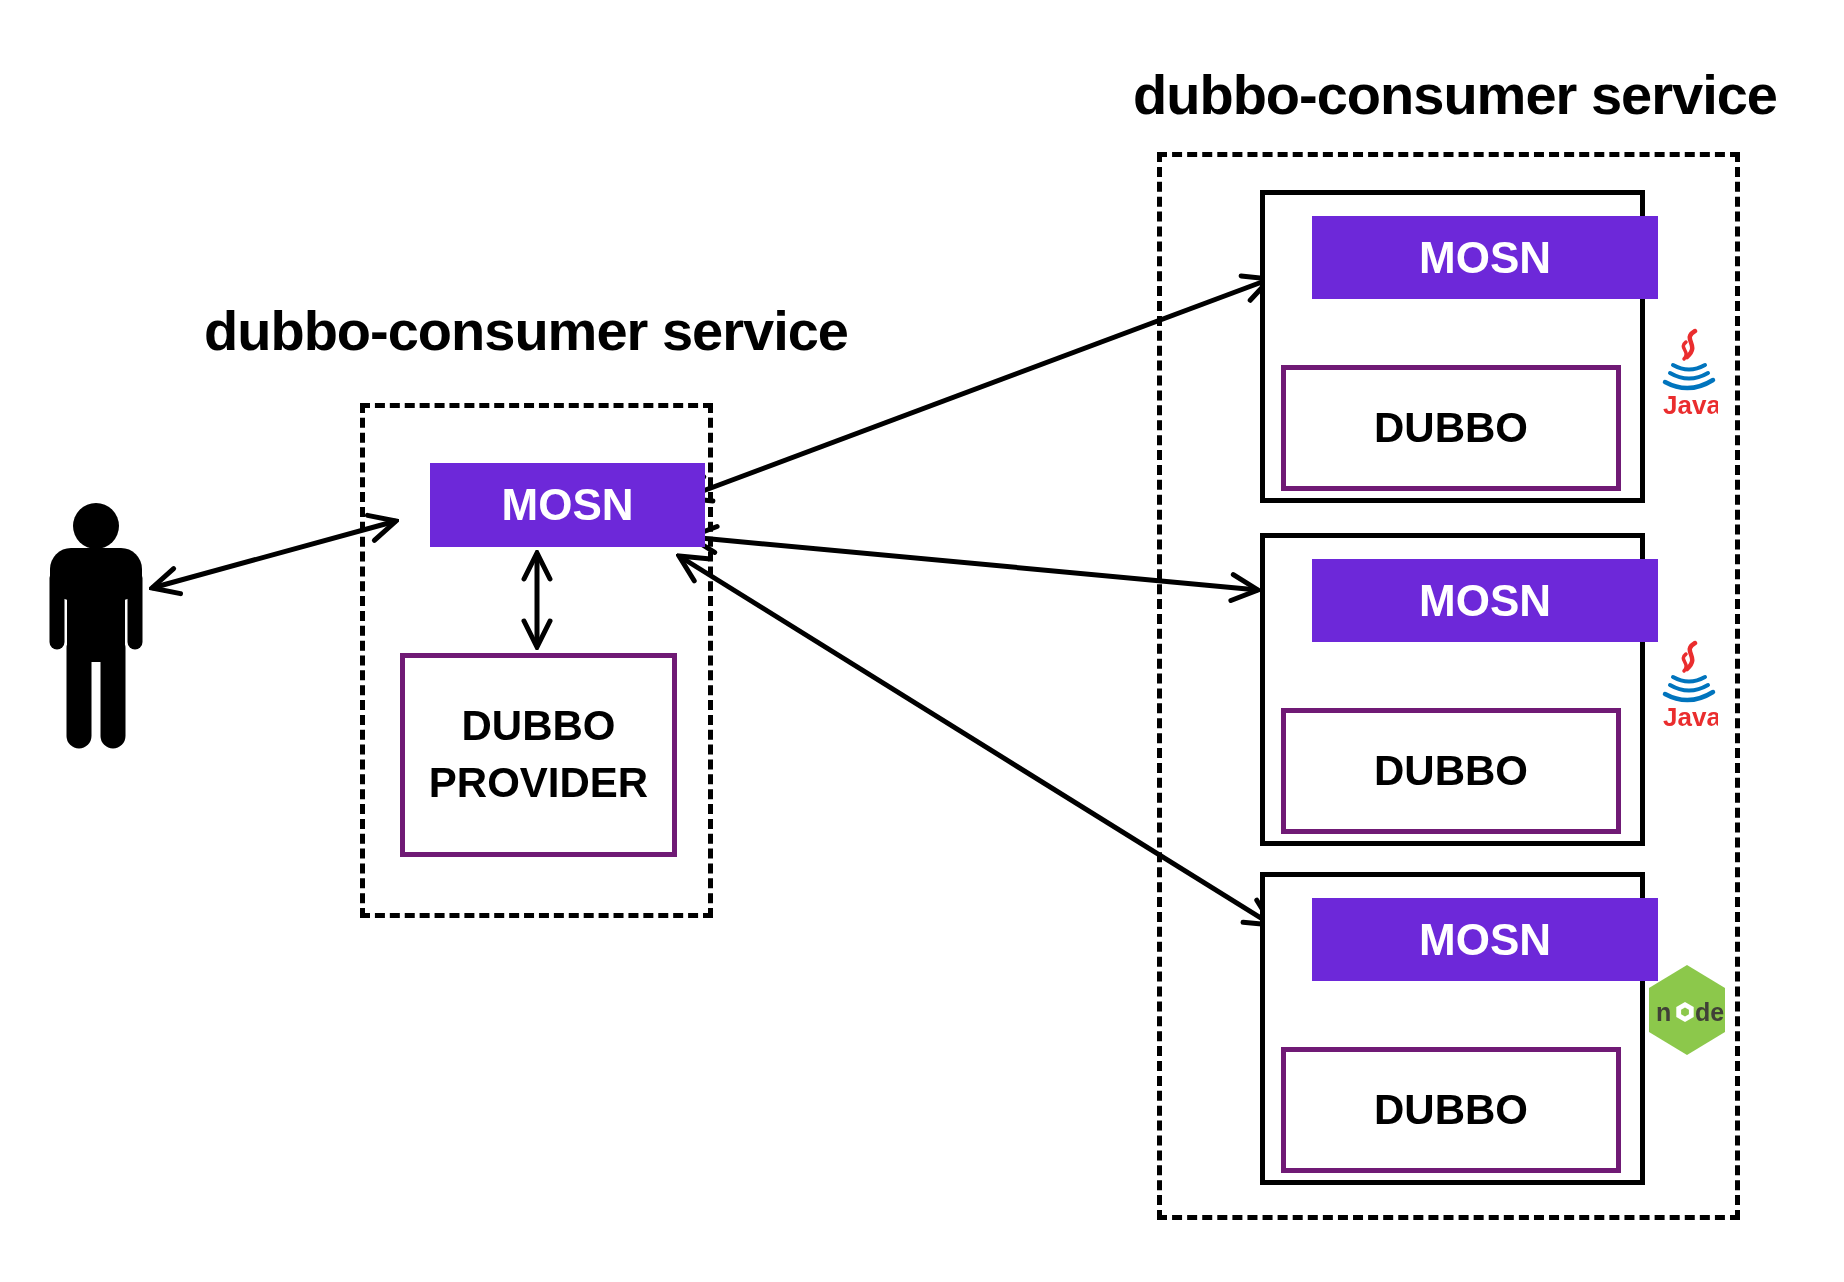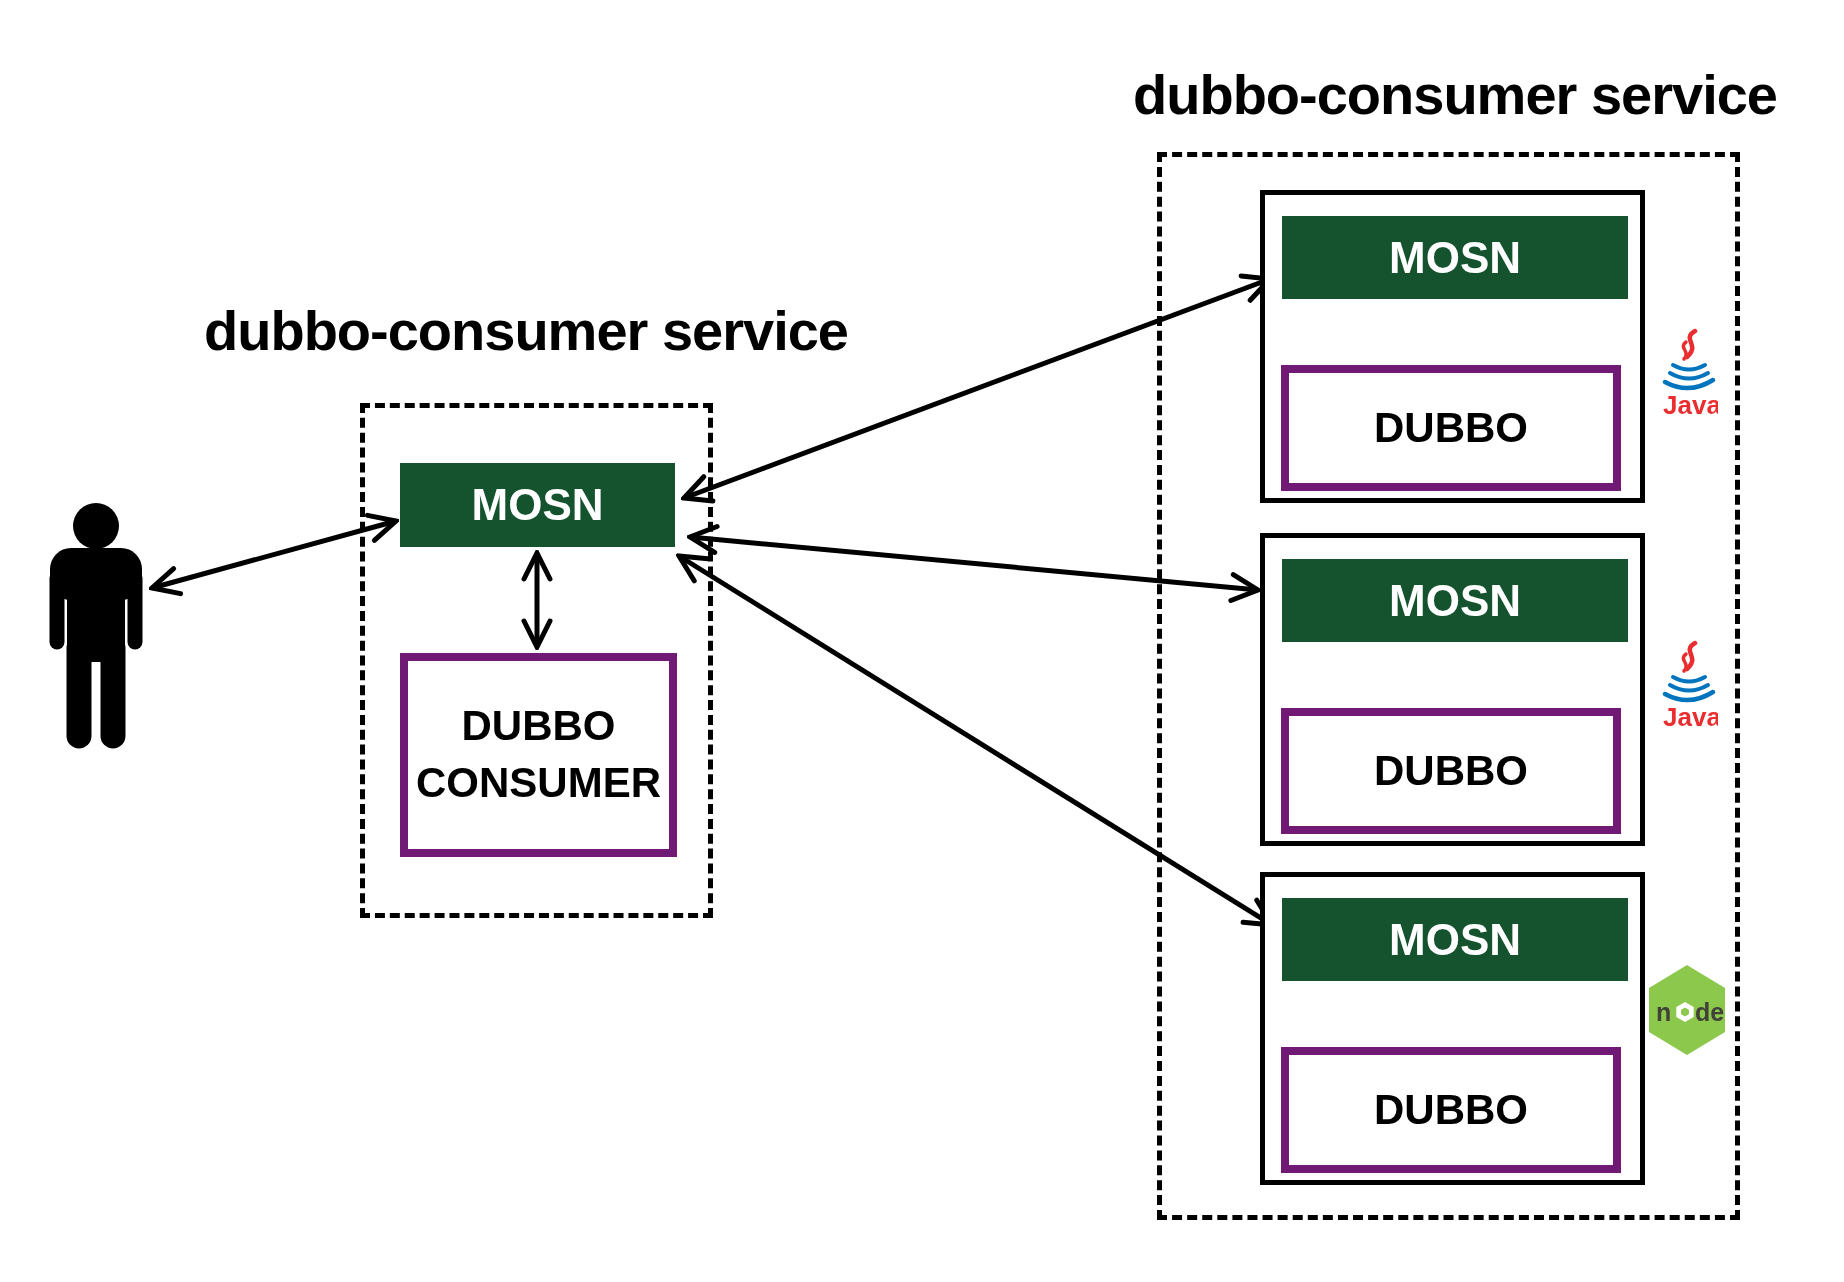--- a/index.html
+++ b/index.html
@@ -14,26 +14,26 @@
   .group-title{
     font-size:56px;font-weight:bold;color:#000;
     letter-spacing:-1px;text-align:center;white-space:nowrap;
     transform:translateX(-50%);
   }
   .dashed-box{
     border:5px dashed #000;
     background:transparent;
   }
   .mosn-box{
-    background:#14532d;color:#fff;
+    background:#6d28d9;color:#fff;
     display:flex;align-items:center;justify-content:center;
-    font-size:44px;font-weight:bold;letter-spacing:0px;
+    font-size:44px;font-weight:bold;letter-spacing:0px;margin-left:30px;
   }
   .plain-box{
-    border:8px solid #701a75;background:#fff;color:#000;
+    border:5px solid #701a75;background:#fff;color:#000;
     display:flex;flex-direction:column;align-items:center;justify-content:center;
     font-size:42px;font-weight:bold;line-height:1.35;text-align:center;
   }
   .provider-group{
     border:5px solid #000;background:#fff;
   }
   .overlay{position:absolute;left:0;top:0;pointer-events:none;}
 </style>
 </head>
 <body>
@@ -74,21 +74,21 @@
   <div class="abs group-title" style="left:526px;top:298px;">dubbo-consumer service</div>
 
   <div class="abs dashed-box" style="left:360px;top:403px;width:353px;height:515px;"></div>
 
   <div class="abs mosn-box" style="left:400px;top:463px;width:275px;height:84px;">
     <span>MOSN</span>
   </div>
 
   <div class="abs plain-box" style="left:400px;top:653px;width:277px;height:204px;">
     <span>DUBBO</span>
-    <span>CONSUMER</span>
+    <span>PROVIDER</span>
   </div>
 
   <div class="abs group-title" style="left:1455px;top:62px;">dubbo-consumer service</div>
 
   <div class="abs dashed-box" style="left:1157px;top:152px;width:583px;height:1068px;"></div>
 
   <div class="abs provider-group" style="left:1260px;top:190px;width:385px;height:313px;">
     <div class="abs mosn-box" style="left:17px;top:21px;width:346px;height:83px;">
       <span>MOSN</span>
     </div>

